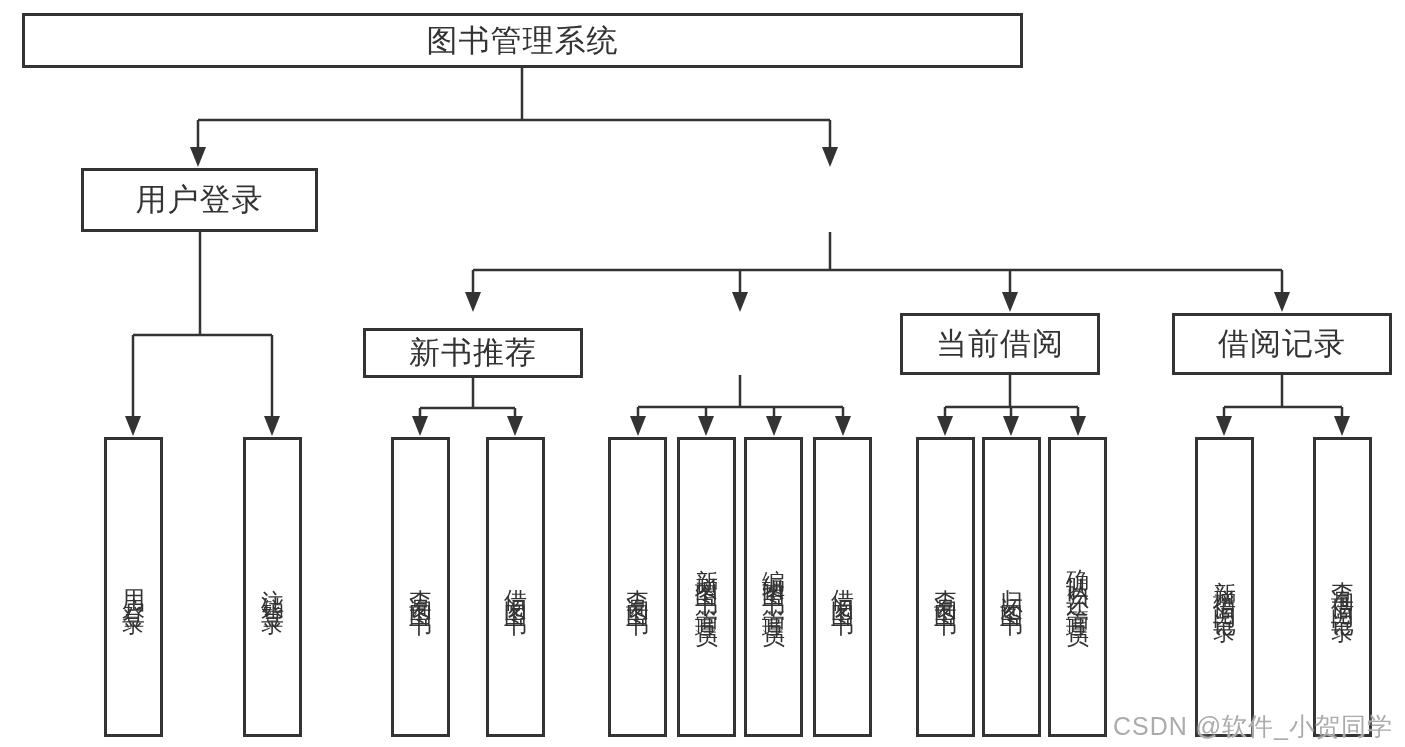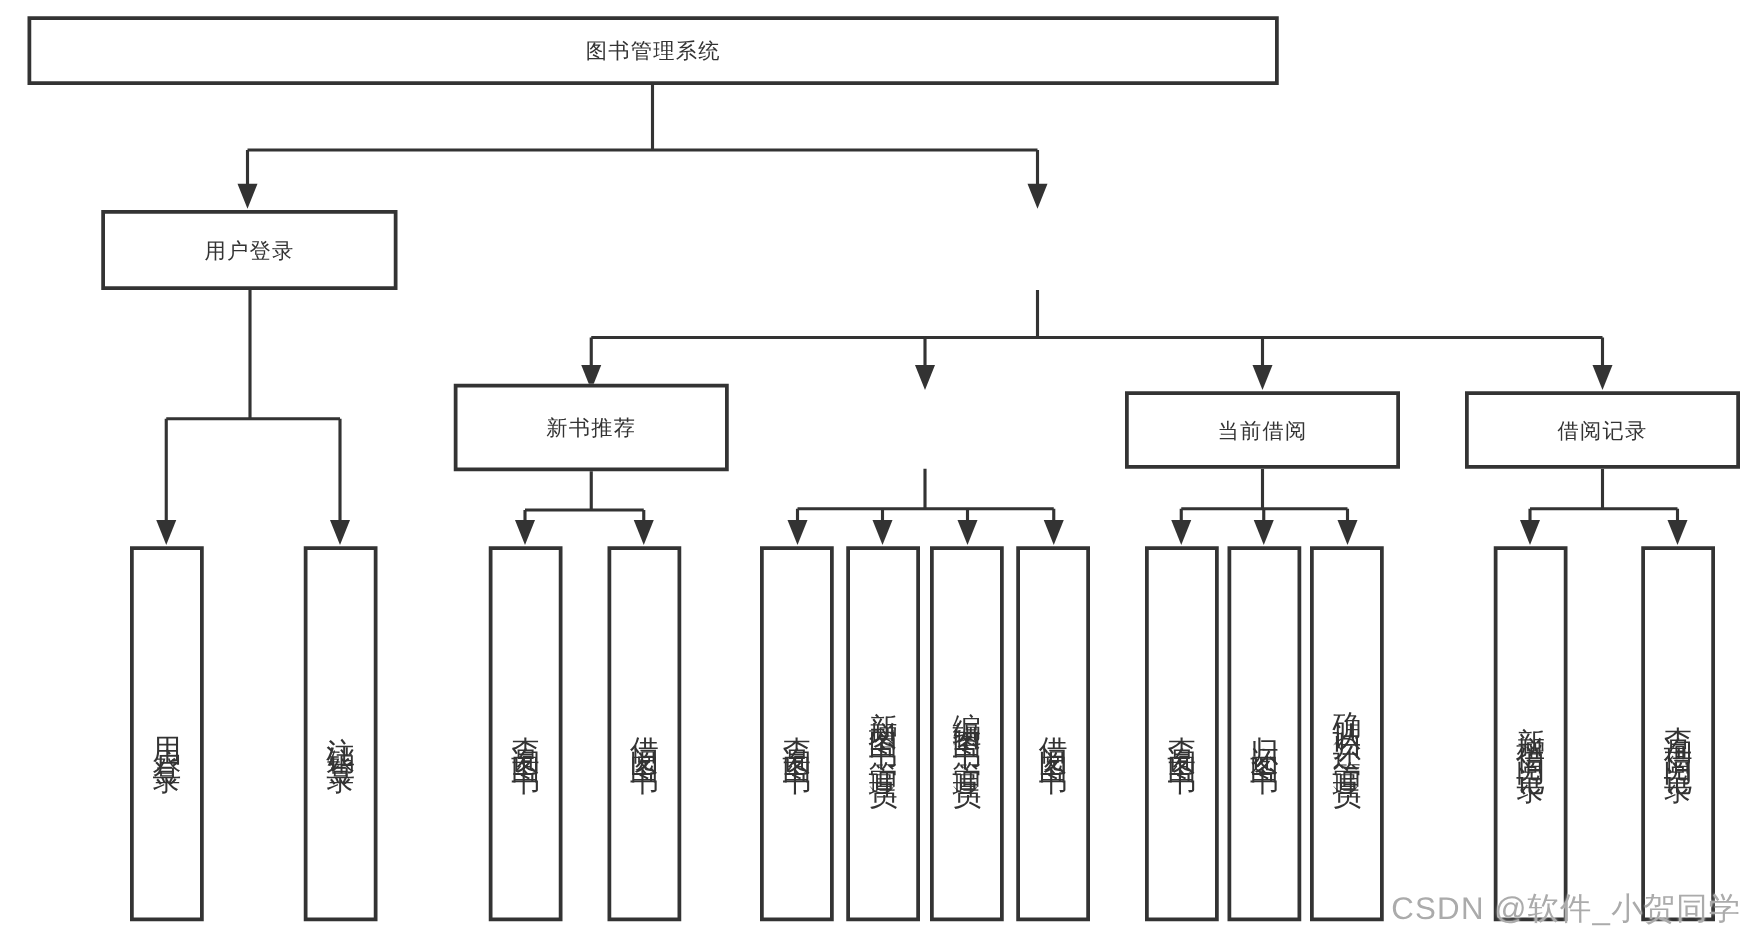--- a/index.html
+++ b/index.html
@@ -26,21 +26,21 @@
     box-sizing: border-box;
     border: 3px solid #333333;
     background: #ffffff;
     display: flex;
     align-items: center;
     justify-content: center;
     color: #333333;
     z-index: 2;
   }
   .hnode {
-    font-size: 17px;
+    font-size: 31px;
     letter-spacing: 1px;
     white-space: nowrap;
     font-family: Liberation Mono, monospace;
   }
   .vnode {
     width: 59px;
     height: 300px;
     top: 437px;
     font-size: 23px;
   }
@@ -60,23 +60,23 @@
     letter-spacing: 1px;
     z-index: 3;
     text-shadow: 0 0 2px #ffffff;
     white-space: nowrap;
   }
 
   
   #box-root        { left: 22px;   top: 13px;  width: 1001px; height: 55px; }
   #box-user-login  { left: 81px;   top: 168px; width: 237px;  height: 64px; }
   #box-book-mgmt   { left: 711px;  top: 168px; width: 237px;  height: 64px; }
-  #box-new-book    { left: 363px;  top: 307px; width: 220px;  height: 70px; text-align: right; }
+  #box-new-book    { left: 363px;  top: 328px; width: 220px;  height: 50px; text-align: right; }
   #box-borrowing   { left: 630px;  top: 313px; width: 220px;  height: 62px; }
-  #box-current     { left: 900px;  top: 313px; width: 220px;  height: 62px; }
+  #box-current     { left: 900px;  top: 313px; width: 200px;  height: 62px; }
   #box-records     { left: 1172px; top: 313px; width: 220px;  height: 62px; }
 
   #leaf-login          { left: 104px;  }
   #leaf-logout         { left: 243px;  }
   #leaf-query-1        { left: 391px;  }
   #leaf-borrow-1       { left: 486px;  }
   #leaf-query-2        { left: 608px;  }
   #leaf-add-book       { left: 677px;  }
   #leaf-edit-book      { left: 744px;  }
   #leaf-borrow-2       { left: 813px;  }

